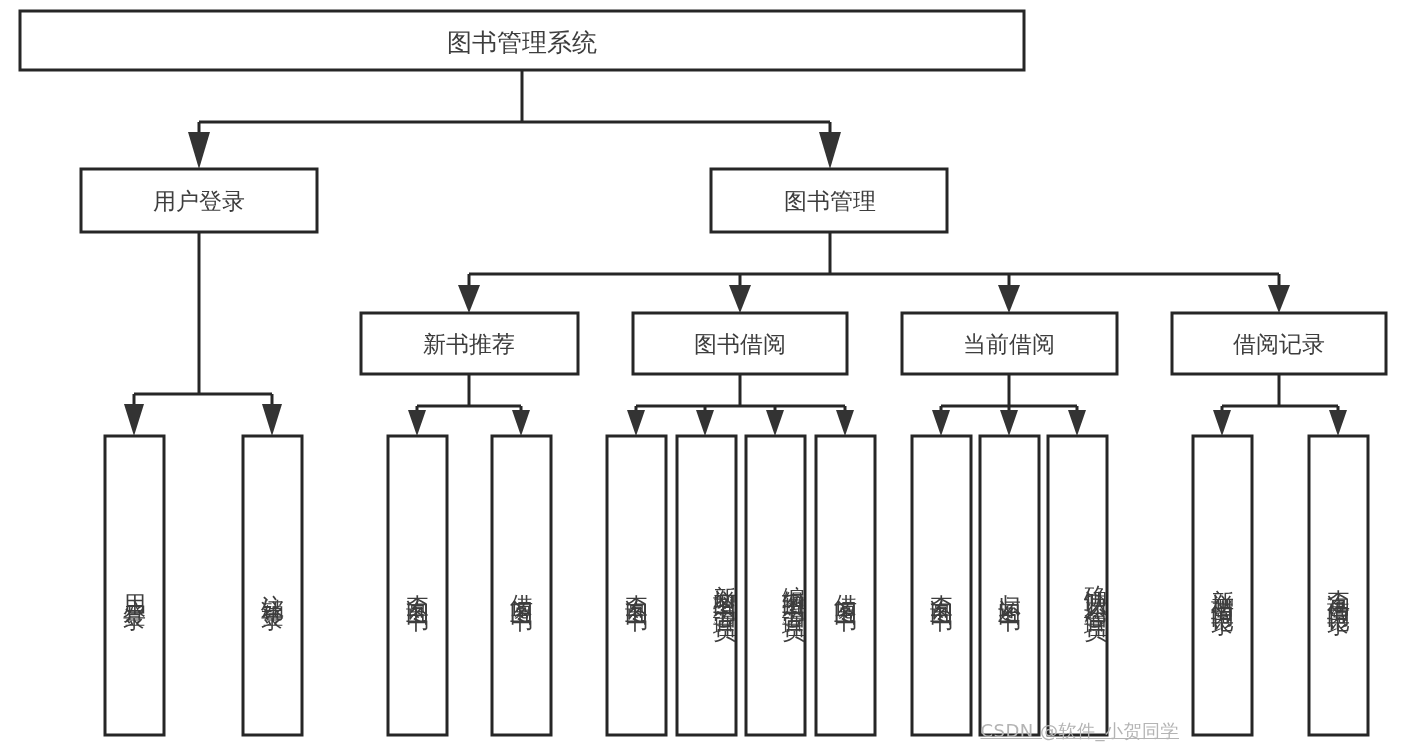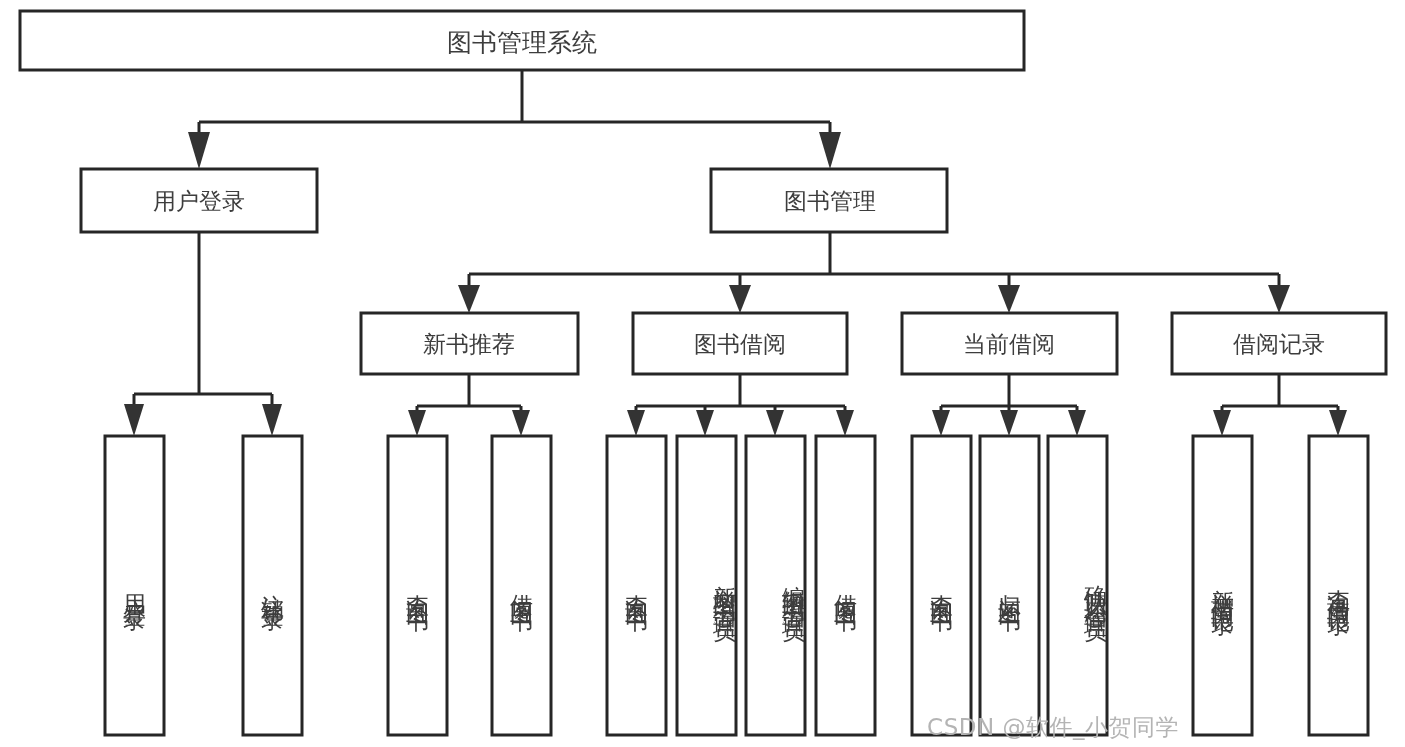--- a/index.html
+++ b/index.html
@@ -63,24 +63,25 @@
     display: flex;
     align-items: center;
     justify-content: center;
     pointer-events: none;
   }
   .watermark {
     position: absolute;
     right: 6px;
     bottom: 4px;
     font-family: "DejaVu Sans", "Liberation Sans", sans-serif;
-    font-size: 23px;
+    font-size: 18px;
     color: #b4b4b4;
     letter-spacing: 0.5px;
     white-space: nowrap;
+    text-decoration: underline;
   }
 </style>
 </head>
 <body>
 
 <div id="diagram-root">
 
   <svg class="diagram" viewBox="0 0 1405 747">
 
     <g>

